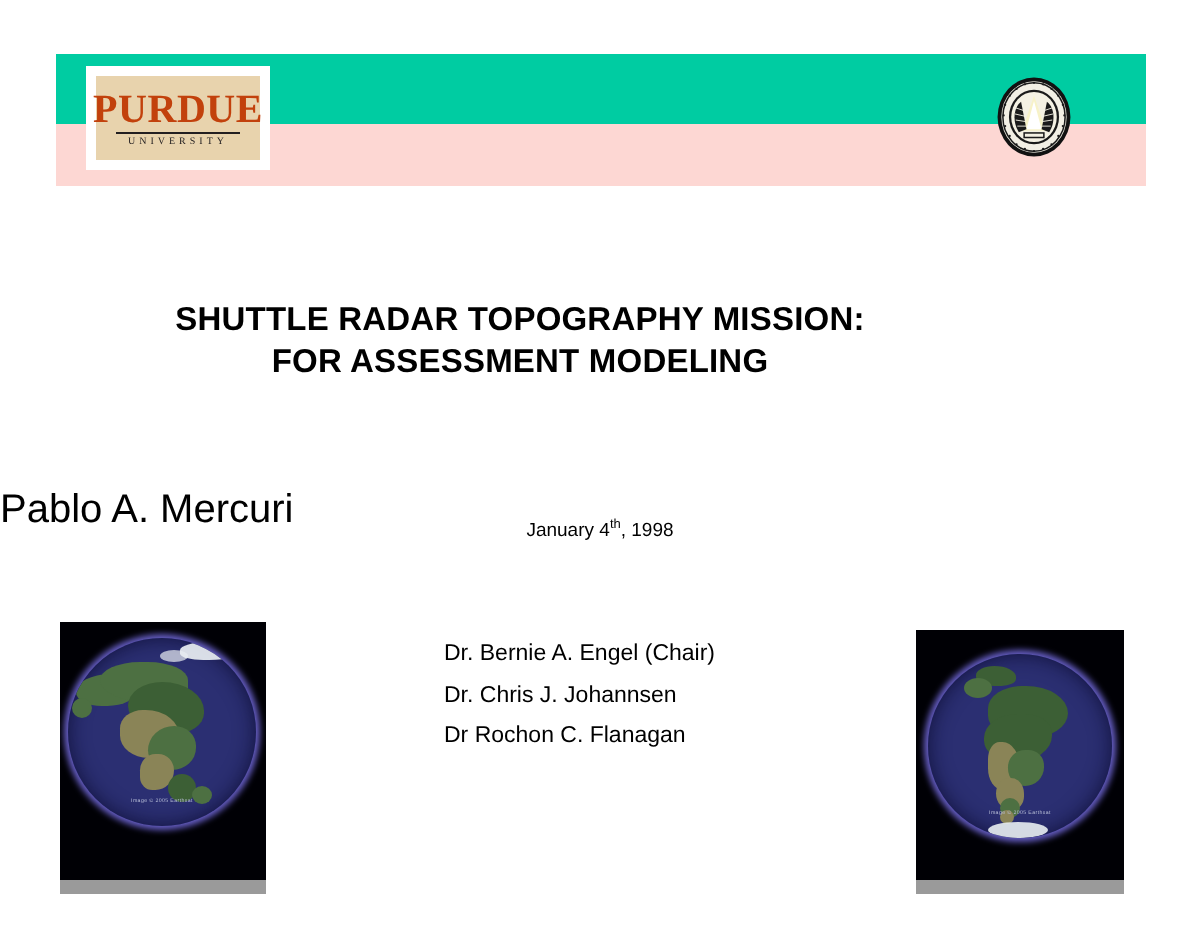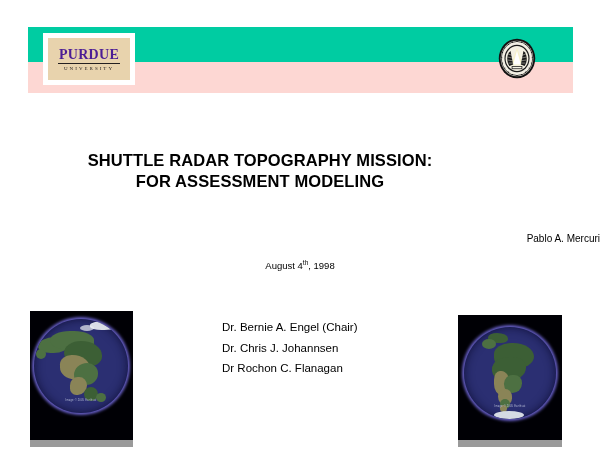--- a/index.html
+++ b/index.html
@@ -61,23 +61,23 @@
     background: #e8d3ad;
     display: flex;
     flex-direction: column;
     align-items: center;
     justify-content: center;
     box-sizing: border-box;
   }
   .purdue-word {
     font-family: "Liberation Serif", serif;
     font-weight: 700;
-    font-size: 14px;
+    font-size: 20px;
     letter-spacing: 0.3px;
-    color: #4c1d95;
+    color: #c2410c;
     line-height: 1;
     font-variant: small-caps;
     text-transform: uppercase;
   }
   .purdue-rule {
     width: 62px;
     height: 1px;
     background: #231f20;
     margin: 1px 0 2px 0;
   }
@@ -113,24 +113,24 @@
     font-size: 16.5px;
     letter-spacing: 0.1px;
     color: #000000;
     line-height: 21px;
     white-space: nowrap;
   }
 
   .author {
     position: absolute;
     left: 0;
-    top: 230px;
+    top: 246px;
     width: 600px;
-    text-align: right;
-    font-size: 10px;
+    text-align: left;
+    font-size: 20px;
     color: #000000;
     line-height: 18px;
   }
   .date {
     position: absolute;
     left: 0;
     top: 259px;
     width: 600px;
     text-align: center;
     font-size: 9.5px;
@@ -278,21 +278,21 @@
     </svg>
   </div>
 
   <div class="title-block">
     <div class="title-line">SHUTTLE RADAR TOPOGRAPHY MISSION:</div>
     <div class="title-line">FOR ASSESSMENT MODELING</div>
   </div>
 
   <div class="author">Pablo A. Mercuri</div>
 
-  <div class="date"><span>August 4</span><sup>th</sup><span>, 1998</span></div>
+  <div class="date"><span>January 4</span><sup>th</sup><span>, 1998</span></div>
 
   <div class="committee">
     <div class="committee-line">Dr. Bernie A. Engel (Chair)</div>
     <div class="committee-line">Dr. Chris J. Johannsen</div>
     <div class="committee-line">Dr Rochon C. Flanagan</div>
   </div>
 
   <div class="globe globe-left">
     <div class="globe-sky"></div>
     <div class="globe-ball">

